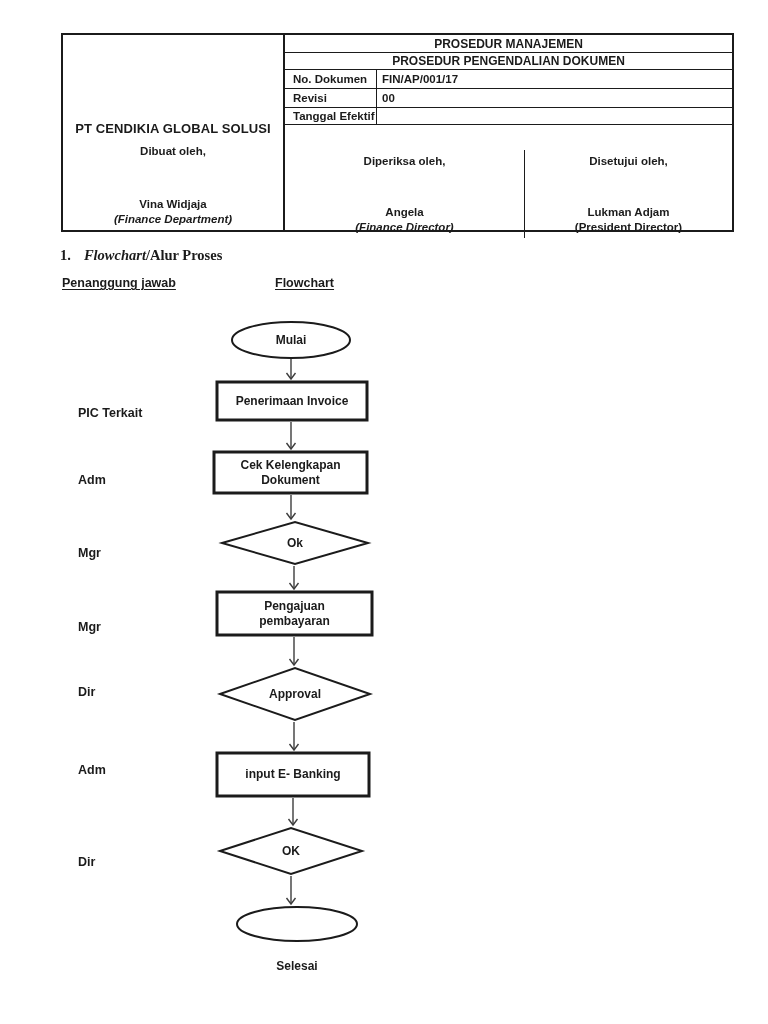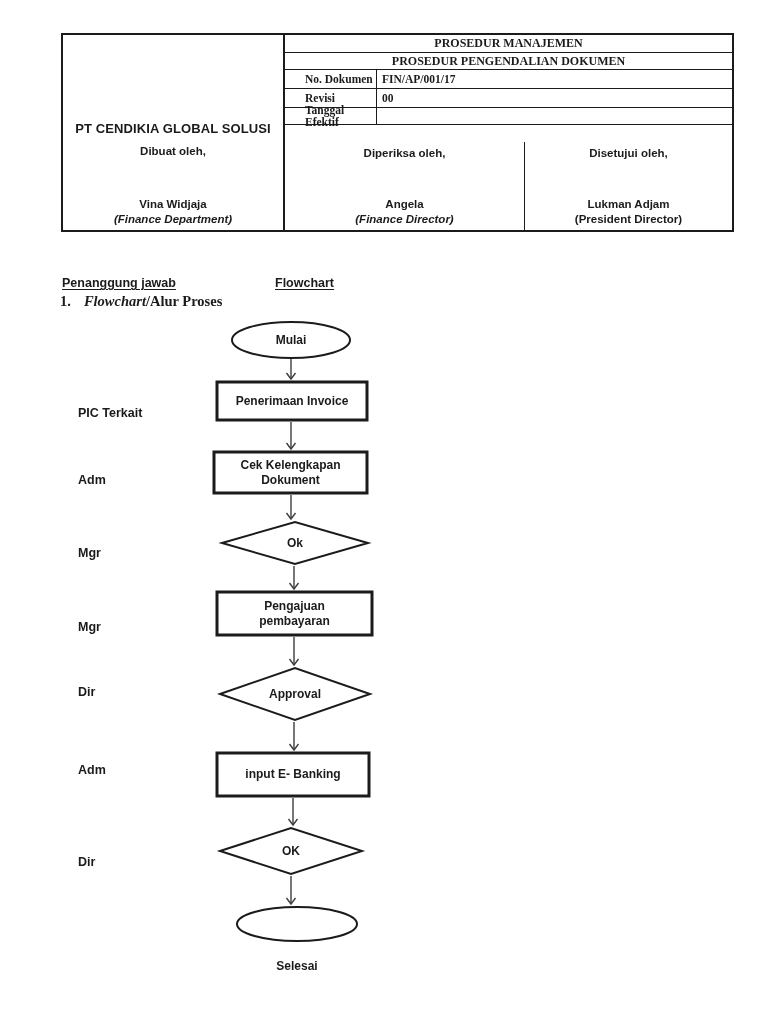--- a/index.html
+++ b/index.html
@@ -9,32 +9,32 @@
     font-family: "Liberation Sans", sans-serif; color: #1b1b1b; overflow: hidden;
   }
   
   .tbl { position: absolute; left: 61px; top: 33px; width: 673px; height: 199px; border: 2px solid #1b1b1b; }
   .tbl-left { position: absolute; left: 0; top: 0; width: 222px; height: 100%; border-right: 2px solid #1b1b1b; padding-left: 40px; }
   .company { position: absolute; top: 86px; left: 0; width: 100%; text-align: center; font-weight: bold; font-size: 13px; letter-spacing: .1px; }
   .made-by { position: absolute; top: 110px; left: 0; width: 100%; text-align: center; font-weight: bold; font-size: 11.5px; }
   .sig-name-block { position: absolute; bottom: 3px; left: 0; width: 100%; text-align: center; font-weight: bold; font-size: 11.5px; line-height: 15px; }
   .italic { font-style: italic; }
   .tbl-right { position: absolute; left: 222px; top: 0; right: 0; height: 100%; }
-  .trow { position: relative; width: 100%; border-bottom: 1.5px solid #1b1b1b; font-family: Liberation Serif, serif; }
+  .trow { position: relative; width: 100%; border-bottom: 1.5px solid #1b1b1b; }
   .trow-title { display: flex; align-items: center; justify-content: center; font-weight: bold; font-size: 12px; }
   .trow-field { display: flex; align-items: center; font-weight: bold; font-size: 11.5px; }
-  .fld-label { width: 92px; height: 100%; display: flex; align-items: center; padding-left: 20px; border-right: 1.5px solid #1b1b1b; }
+  .fld-label { width: 92px; height: 100%; display: flex; align-items: center; padding-left: 8px; border-right: 1.5px solid #1b1b1b; }
   .fld-value { flex: 1; padding-left: 5px; }
   .sig-row { position: absolute; left: 0; top: 107px; right: 0; bottom: 0; display: flex; }
-  .sig-cell { position: relative; height: 100%; }
+  .sig-cell { position: relative; height: 100%; margin-top: 8px; }
   .sig-cell-1 { width: 240px; border-right: 1.5px solid #1b1b1b; }
   .sig-cell-2 { flex: 1; }
   .sig-heading { margin-top: 5px; text-align: center; font-weight: bold; font-size: 11.5px; }
   
-  .sec-title { position: absolute; left: 60px; top: 247px; font-family: "Liberation Serif", serif; font-weight: bold; font-size: 14.5px; margin-top: 46px; }
+  .sec-title { position: absolute; left: 60px; top: 247px; font-family: "Liberation Serif", serif; font-weight: bold; font-size: 14.5px; }
   .sec-num { display: inline-block; margin-right: 13px; }
   .col-head { position: absolute; top: 276px; font-weight: bold; font-size: 12.5px; text-decoration: underline; text-underline-offset: 2px; text-align: center; }
   .col-head-1 { left: 62px; }
   .col-head-2 { left: 275px; }
   
   .fc-svg { position: absolute; left: 0; top: 0; width: 768px; height: 1024px; }
   .actor { position: absolute; left: 78px; font-weight: bold; font-size: 12.5px; white-space: nowrap; }
   .node-label {
     position: absolute; display: flex; align-items: center; justify-content: center;
     text-align: center; font-weight: bold; font-size: 12px; line-height: 15px; white-space: pre-line;

